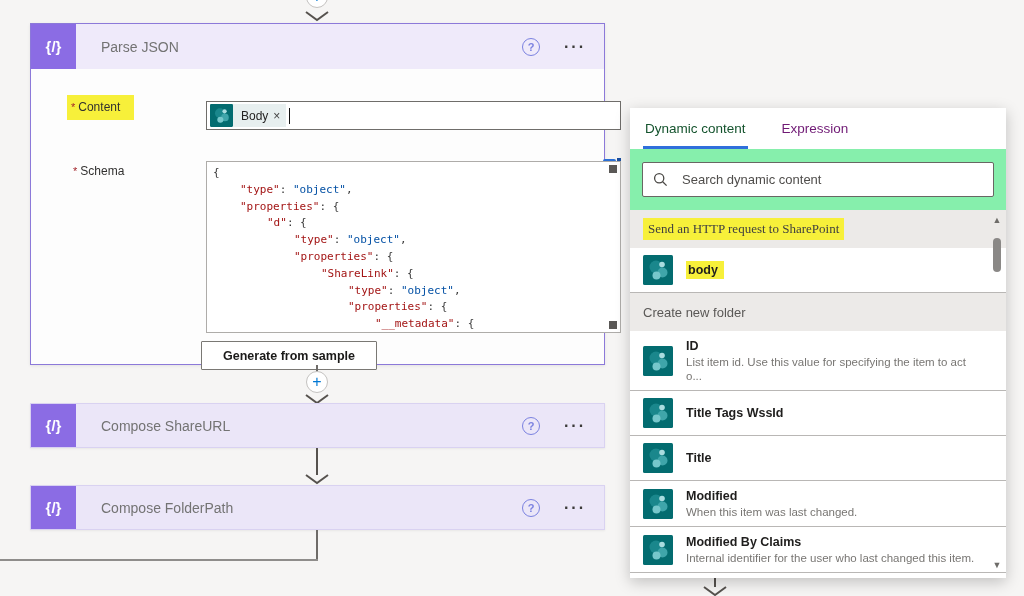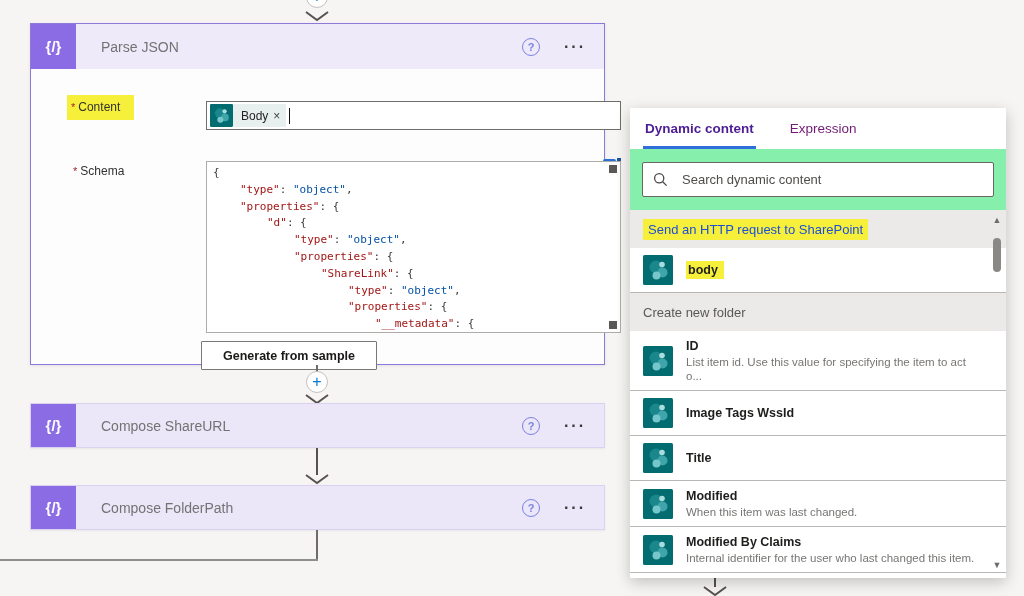--- a/index.html
+++ b/index.html
@@ -62,32 +62,32 @@
   .ed-sq{position:absolute;width:8px;height:8px;background:#5a5856;}
   .gen-btn{position:absolute;left:170px;top:317px;width:176px;height:29px;background:#fff;
     border:1px solid #7a7874;border-radius:1px;font-family:"Liberation Sans",sans-serif;
     font-size:12.5px;font-weight:bold;color:#1b1a19;cursor:pointer;}
 
   
   .panel{position:absolute;left:630px;top:108px;width:376px;height:470px;background:#fff;
     box-shadow:0 4px 14px rgba(0,0,0,.22);z-index:5;overflow:hidden;}
   .tabs{display:flex;gap:36px;padding:0 0 0 15px;height:41px;align-items:center;}
   .tab{font-size:13.5px;color:#701a75;position:relative;height:100%;display:flex;align-items:center;cursor:pointer;}
-  .tab.active{font-weight:bold;color:#4c1d95;}
+  .tab.active{font-weight:normal;color:#14532d;}
   .tab.active:after{content:"";position:absolute;left:-2px;right:-2px;bottom:0;height:3px;background:#2f6fdb;}
   .search-strip{height:61px;background:#86efac;display:flex;align-items:center;justify-content:center;}
   .searchbox{width:352px;height:35px;background:#fff;border:1px solid #686663;border-radius:2px;
     box-sizing:border-box;display:flex;align-items:center;padding:0 10px;gap:12px;cursor:text;}
   .searchbox input{border:none;outline:none;flex:1;font-family:"Liberation Sans",sans-serif;
     font-size:13px;color:#323130;background:transparent;}
   .searchbox input::placeholder{color:#4f4d4b;}
   .plist{position:absolute;left:0;top:102px;right:0;bottom:0;overflow:hidden;}
   .group-header{height:38px;background:#eceae8;display:flex;align-items:center;padding-left:13px;
     font-size:13px;color:#5a5856;}
-  .group-header .hl{color:#1d4ed8;padding:3px 5px;}
+  .group-header .hl{color:#404040;padding:3px 5px;font-family:Liberation Serif, serif;}
   .dyn-item{display:flex;align-items:center;gap:13px;padding:7px 24px 7px 13px;background:#fff;
     border-bottom:1px solid #b9b7b5;cursor:pointer;min-height:30px;}
   .dyn-item:last-child{border-bottom:none;}
   .dyn-item .sp-ic{width:30px;height:30px;flex:0 0 30px;}
   .dyn-name{font-size:12.5px;font-weight:bold;color:#1f1e1d;line-height:16px;}
   .dyn-name .hl{padding:2px 6px 2px 2px;}
   .dyn-desc{font-size:11.5px;color:#787673;line-height:14px;margin-top:1px;}
   .pscroll{position:absolute;right:2px;top:104px;bottom:2px;width:14px;}
   .pscroll .arr{position:absolute;left:1px;width:12px;text-align:center;font-size:9px;color:#6e6c69;cursor:pointer;}
   .pscroll .thumb{position:absolute;left:3px;top:26px;width:8px;height:34px;background:#8a8886;border-radius:4px;cursor:grab;}
@@ -237,21 +237,21 @@
         </div>
         <div class="dyn-item">
           <span class="sp-ic"><svg viewBox="0 0 30 30" width="100%" height="100%">
               <rect width="30" height="30" rx="1.5" fill="#036c70"></rect>
               <circle cx="13" cy="12" r="6.5" fill="#1a878c"></circle>
               <circle cx="19.5" cy="17.5" r="5" fill="#3fa5aa"></circle>
               <circle cx="13.5" cy="20.5" r="4" fill="#76c7cb"></circle>
               <circle cx="19" cy="9.5" r="2.8" fill="#a9dcdf"></circle>
             </svg></span>
           <div>
-            <div class="dyn-name"><span>Image Tags WssId</span></div>
+            <div class="dyn-name"><span>Title Tags WssId</span></div>
           </div>
         </div>
         <div class="dyn-item">
           <span class="sp-ic"><svg viewBox="0 0 30 30" width="100%" height="100%">
               <rect width="30" height="30" rx="1.5" fill="#036c70"></rect>
               <circle cx="13" cy="12" r="6.5" fill="#1a878c"></circle>
               <circle cx="19.5" cy="17.5" r="5" fill="#3fa5aa"></circle>
               <circle cx="13.5" cy="20.5" r="4" fill="#76c7cb"></circle>
               <circle cx="19" cy="9.5" r="2.8" fill="#a9dcdf"></circle>
             </svg></span>

